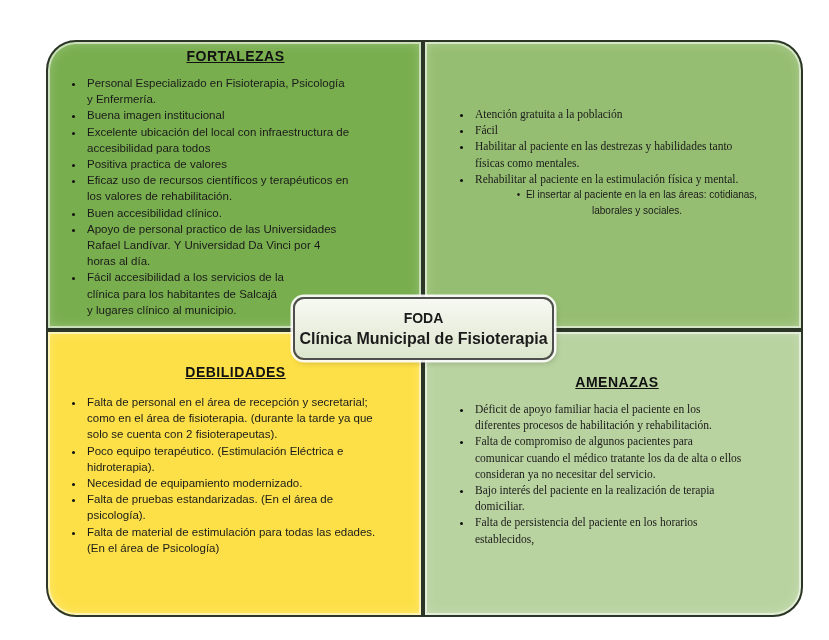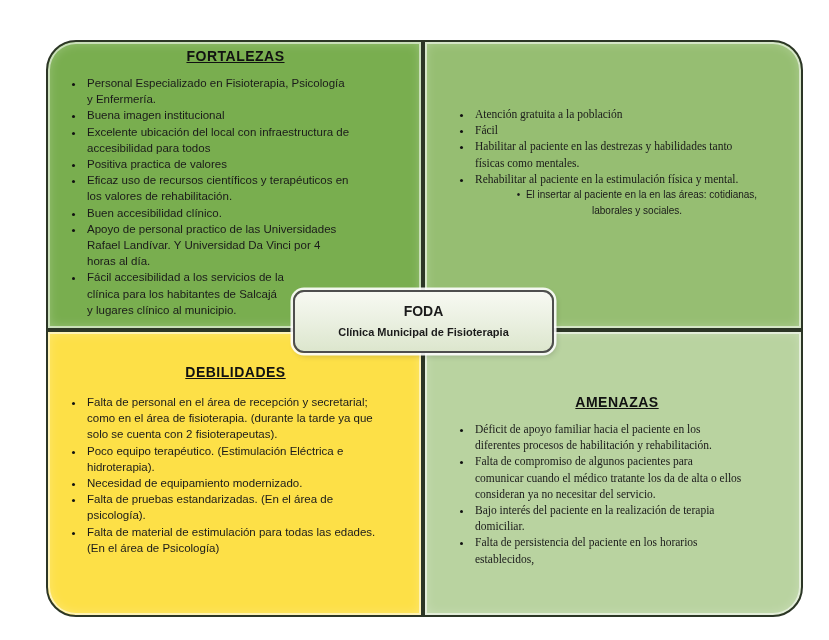--- a/index.html
+++ b/index.html
@@ -35,21 +35,21 @@
     line-height: 18px;
     font-weight: bold;
     text-decoration: underline;
     text-align: center;
     letter-spacing: 0.5px;
     color: #111;
   }
   .q-fortalezas .q-title    { margin-bottom: 10px; }
   .q-oportunidades .q-title { margin-bottom: 9px; }
   .q-debilidades .q-title   { margin-bottom: 13px; }
-  .q-amenazas .q-title      { margin-bottom: 10px; margin-top: 20px; }
+  .q-amenazas .q-title      { margin-bottom: 10px; }
 
   ul.bullets {
     list-style: disc outside;
     font-size: 11.5px;
     line-height: 16.2px;
   }
   .q-fortalezas ul.bullets, .q-debilidades ul.bullets { padding-left: 21px; }
   .q-oportunidades ul.bullets, .q-amenazas ul.bullets { padding-left: 32px; font-family: Liberation Serif, serif; }
   ul.bullets li {
     white-space: pre-line;
@@ -61,41 +61,41 @@
     font-size: 10px;
     line-height: 16.2px;
     text-align: center;
     white-space: pre-line;
     padding: 0 20px 0 60px;
   }
   .sub-bullet::before { content: "\2022\00a0\00a0"; }
 
   .center-box {
     position: absolute;
-    left: 293px; top: 290px;
+    left: 293px; top: 297px;
     width: 261px; height: 63px;
     z-index: 10;
     background: linear-gradient(180deg, #f7f9f2 0%, #e9efdf 55%, #dce6cd 100%);
     border: 2px solid #4e4e4e;
     border-radius: 11px;
     box-shadow: 0 0 0 2.5px rgba(255,255,255,0.9), 2px 3px 6px rgba(0,0,0,0.18);
     display: flex;
     flex-direction: column;
     align-items: center;
     justify-content: center;
     gap: 3px;
   }
   .center-box .cb-title {
     font-size: 14px;
     font-weight: bold;
     line-height: 17px;
     color: #1b1b1b;
   }
   .center-box .cb-subtitle {
-    font-size: 11px;
+    font-size: 16px;
     font-weight: bold;
     line-height: 18px;
     color: #1b1b1b;
   }
 </style>
 </head>
 <body>
 
 <div class="matrix">
 

